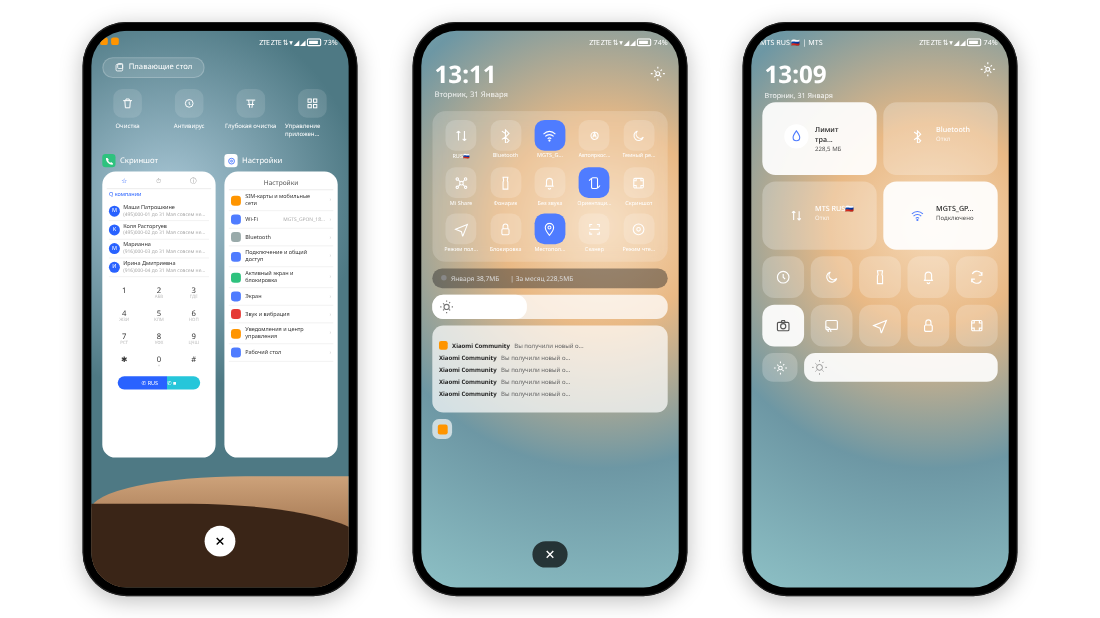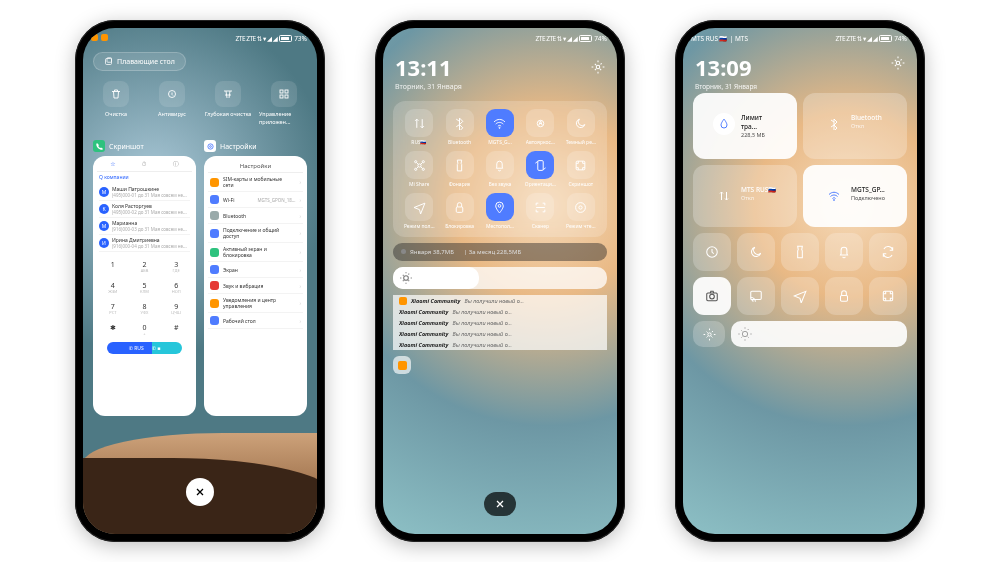--- a/index.html
+++ b/index.html
@@ -73,21 +73,21 @@
     .qs .t { width:28px; height:28px; border-radius:9px; background:rgba(255,255,255,.18); display:flex; align-items:center; justify-content:center; }
     .qs.on .t { background:#4f7cff; }
     .qs .t svg { width:13px; height:13px; stroke:#fff; fill:none; stroke-width:1.8; }
     .qs .lbl { font-size:5px; text-align:center; white-space:nowrap; overflow:hidden; max-width:36px; text-overflow:ellipsis; }
 
     .data-bar { margin:6px 10px 0; background:rgba(40,40,40,.45); border-radius:10px; font-size:6px; display:flex; gap:10px; padding:5px 8px; color:#dcdcdc;}
     .data-dot{width:5px;height:5px;border-radius:50%;background:#888;display:inline-block;margin-right:4px;}
     .bright { margin:6px 10px; height:22px; background:rgba(255,255,255,.75); border-radius:10px; position:relative; }
     .bright .fill { position:absolute; left:0; top:0; bottom:0; width:40%; background:#fff; border-radius:10px; }
     .bright .sun { position:absolute; left:6px; top:4px; width:14px; height:14px; stroke:#777; fill:none; stroke-width:1.8;}
-    .notifs { margin:0 10px; background:rgba(255,255,255,.7); border-radius:0; padding:0 6px; color:#333;font-style:italic; }
+    .notifs { margin:0 10px; background:rgba(255,255,255,.7); border-radius:10px; padding:12px 6px; color:#333; }
     .nrow { font-size:5.5px; padding:1.5px 0; display:flex; gap:4px; white-space:nowrap; overflow:hidden;}
     .nrow b{color:#222;}
     .nrow .nic{width:8px;height:8px;background:#ff9500;border-radius:2px;flex-shrink:0;}
     .mini-notif { margin:6px 10px; width:18px; height:18px; background:rgba(255,255,255,.65); border-radius:6px; display:flex; align-items:center;justify-content:center;}
     .mini-notif .nic{width:9px;height:9px;background:#ff9500;border-radius:2px;}
     .close2 { position:absolute; bottom:18px; left:50%; transform:translateX(-50%); width:32px; height:24px; border-radius:12px; background:rgba(0,0,0,.7); display:flex; align-items:center;justify-content:center;}
 
     
     .cc-row { display:flex; gap:6px; padding:0 10px 6px; }
     .cc-card { flex:1; background:rgba(255,255,255,.25); border-radius:12px; padding:20px; display:flex; gap:6px; align-items:flex-start;color:#fff;}

